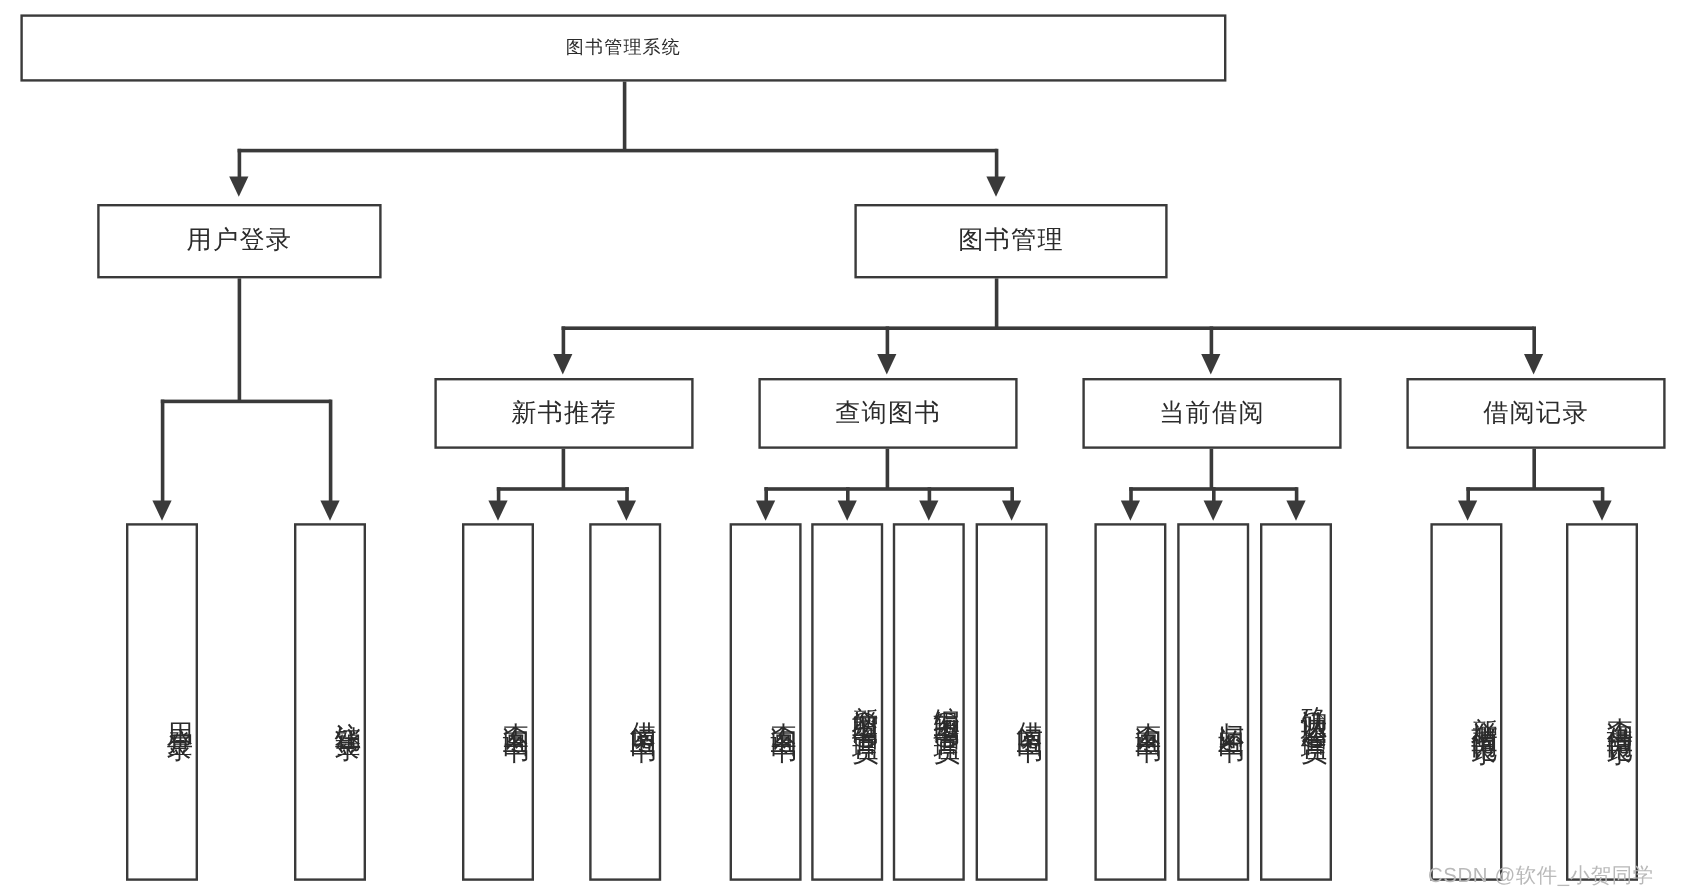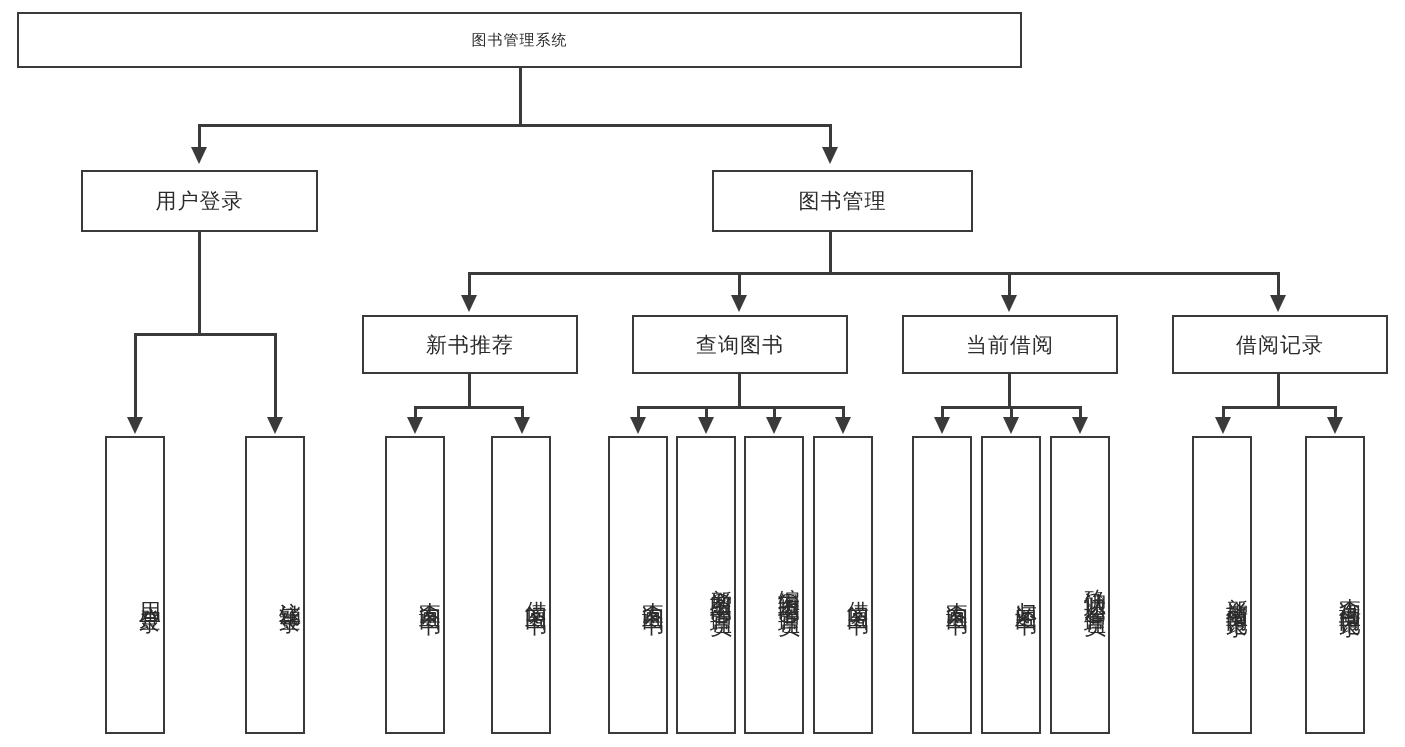--- a/index.html
+++ b/index.html
@@ -205,14 +205,17 @@
     <span>确认归还（管理员）</span>
   </div>
 
   <div class="node v" style="left:1192px;top:436px;width:60px;height:298px;">
     <span>新增借阅记录</span>
   </div>
   <div class="node v" style="left:1305px;top:436px;width:60px;height:298px;">
     <span>查询借阅记录</span>
   </div>
 
+  <div id="watermark" style="left:1190px;top:718px;">
+    <span>CSDN @软件_小贺同学</span>
+  </div>
 
 </div>
 
 </body></html>

